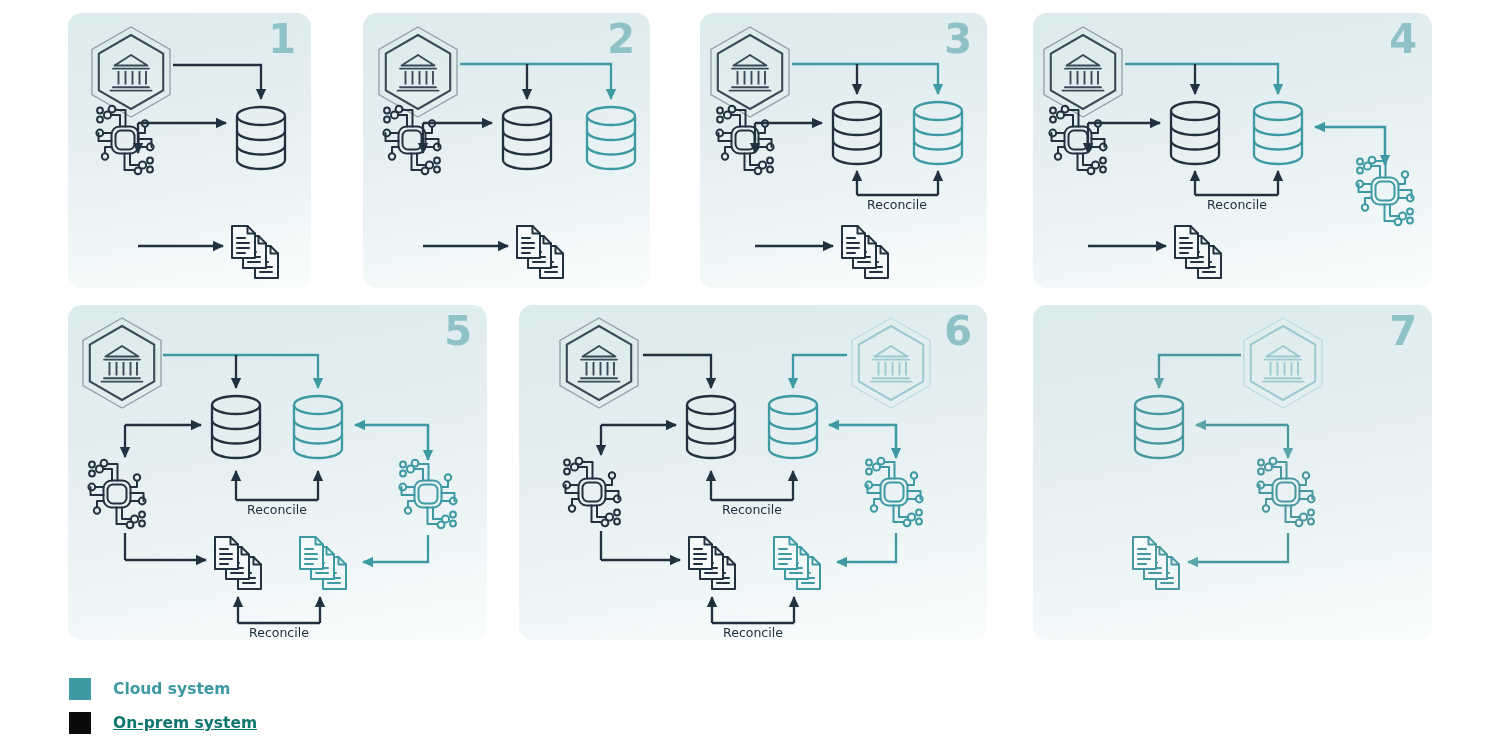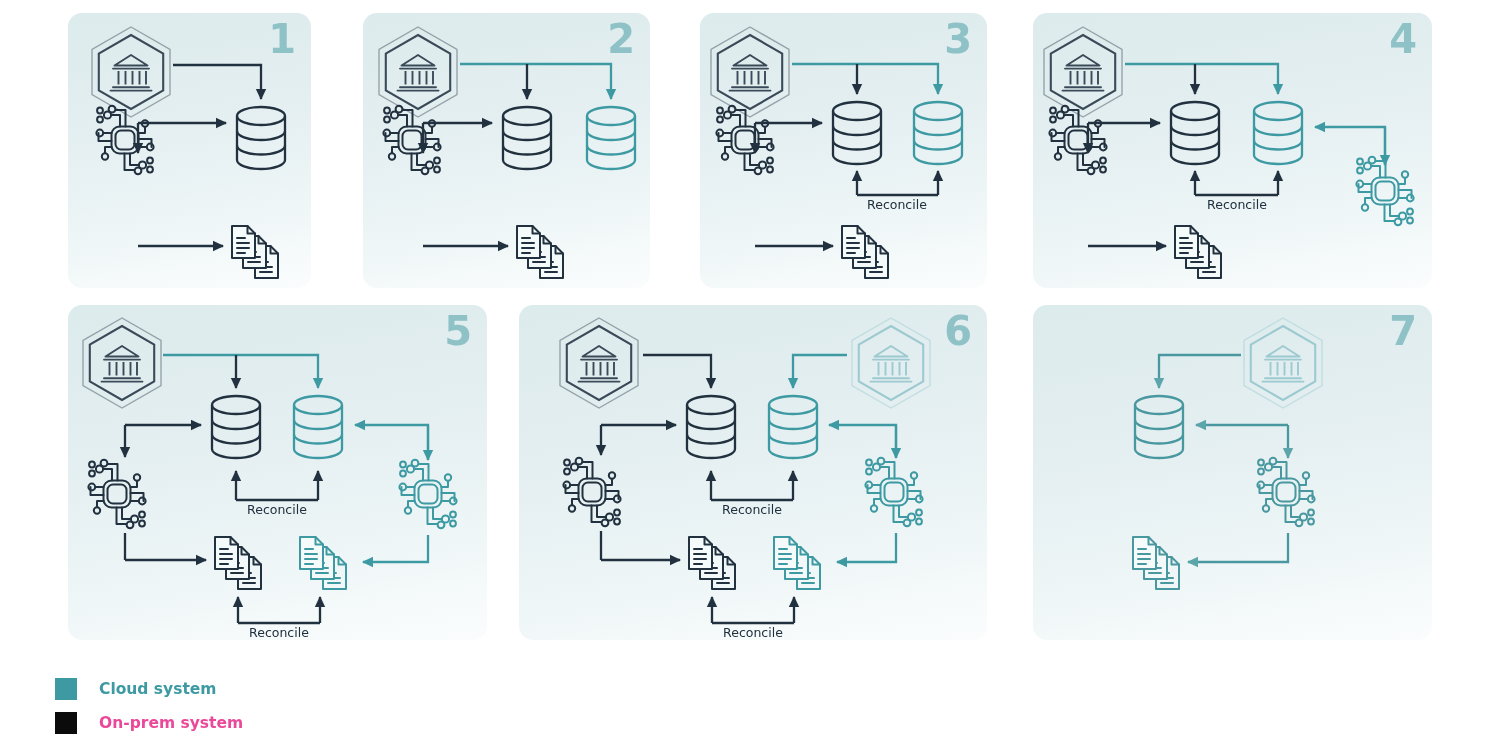--- a/index.html
+++ b/index.html
@@ -34,41 +34,41 @@
     font-family: "DejaVu Sans", sans-serif;
   }
   .panel svg {
     position: absolute;
     top: 0; left: 0;
     width: 100%; height: 100%;
     display: block;
   }
   .legend {
     position: absolute;
-    left: 55px;
+    left: 69px;
     top: 672px;
     width: 420px;
   }
   .legend-row {
     display: flex;
     align-items: center;
     height: 34px;
   }
   .legend-swatch {
     width: 22px; height: 22px;
     margin-right: 22px;
     flex: 0 0 auto;
   }
   .legend-label {
     font-size: 15.5px;
     font-weight: 700;
     font-family: "DejaVu Sans", sans-serif;
   }
   .lbl-cloud { color: #3d9aa3; }
-  .lbl-onprem { color: #ec4899; }
+  .lbl-onprem { color: #0f766e; text-decoration: underline; }
   .sw-cloud { background: #3d9aa3; }
   .sw-onprem { background: #0b0b0b; }
   text.reconcile {
     font-family: "DejaVu Sans", sans-serif;
     font-size: 12.5px;
     fill: #20303f;
   }
 </style>
 </head>
 <body>

